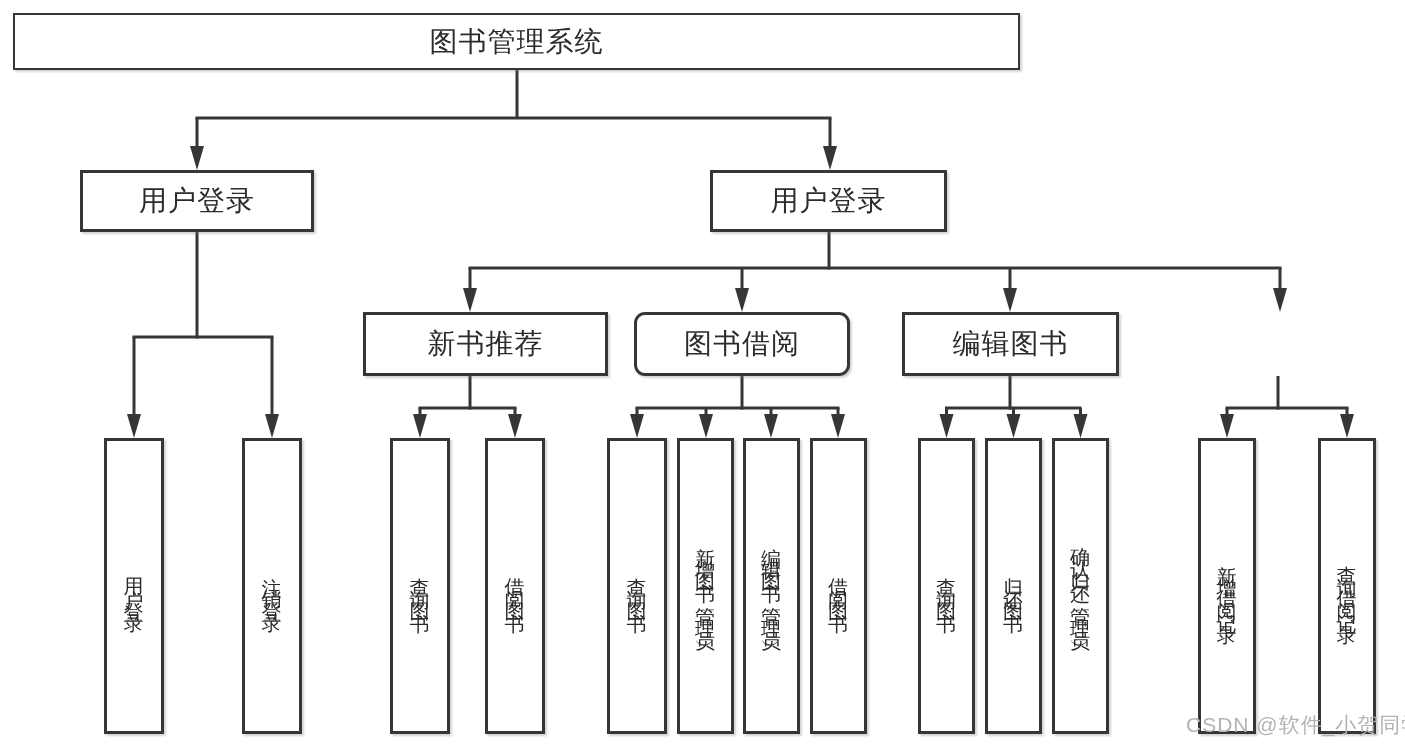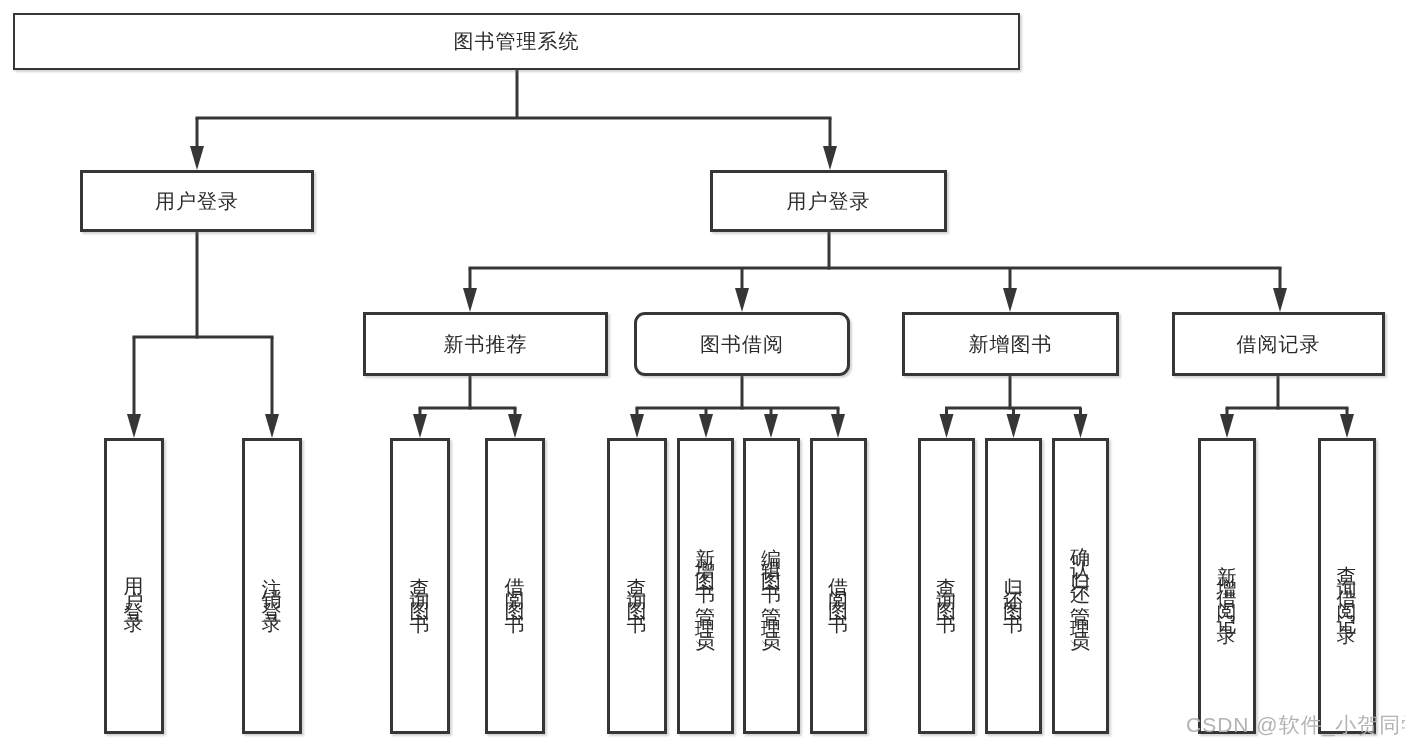--- a/index.html
+++ b/index.html
@@ -7,21 +7,21 @@
     position:relative;width:1405px;height:747px;background:#ffffff;overflow:hidden;
     font-family:"Liberation Sans","DejaVu Sans",sans-serif;color:#2b2b2b;
   }
   #wires{position:absolute;left:0;top:0;width:1405px;height:747px;}
   .node{
     position:absolute;box-sizing:border-box;background:#ffffff;
     border:3px solid #363636;display:flex;align-items:center;justify-content:center;
     box-shadow:2px 2px 2px rgba(130,130,130,0.35);
   }
   .node.root{border-width:2px;}
-  .h-label{font-size:20px;letter-spacing:1px;white-space:nowrap;text-align:center;}
+  .h-label{font-size:28px;letter-spacing:1px;white-space:nowrap;text-align:center;}
   .v-node{padding:4px 0;}
   .v-label{
     writing-mode:vertical-rl;text-orientation:mixed;
     font-size:20px;letter-spacing:12px;line-height:1;white-space:nowrap;
   }
   .watermark{
     position:absolute;left:1186px;top:711px;font-size:21px;letter-spacing:1px;
     color:#b3b3b3;white-space:nowrap;z-index:5;
   }
 </style>
@@ -107,24 +107,21 @@
     <span class="h-label">用户登录</span>
   </div>
 
   <div class="node" style="left:363px;top:312px;width:245px;height:64px;">
     <span class="h-label">新书推荐</span>
   </div>
   <div class="node" style="left:634px;top:312px;width:216px;height:64px;border-radius:11px;">
     <span class="h-label">图书借阅</span>
   </div>
   <div class="node" style="left:902px;top:312px;width:217px;height:64px;">
-    <span class="h-label">新增图书</span>
-  </div>
-  <div class="node" style="left:1172px;top:312px;width:213px;height:64px;">
-    <span class="h-label">借阅记录</span>
+    <span class="h-label">编辑图书</span>
   </div>
 
   <div class="node v-node" style="left:104px;top:438px;width:60px;height:296px;">
     <span class="v-label">用户登录</span>
   </div>
   <div class="node v-node" style="left:242px;top:438px;width:60px;height:296px;">
     <span class="v-label">注销登录</span>
   </div>
 
   <div class="node v-node" style="left:390px;top:438px;width:60px;height:296px;">

